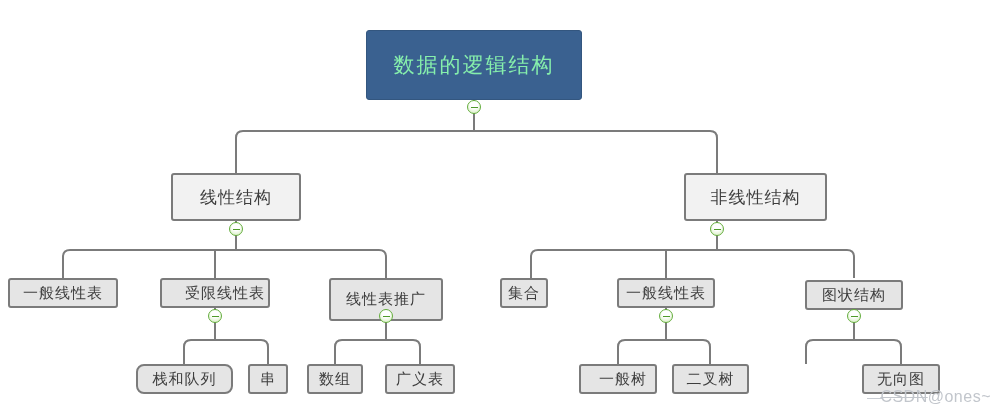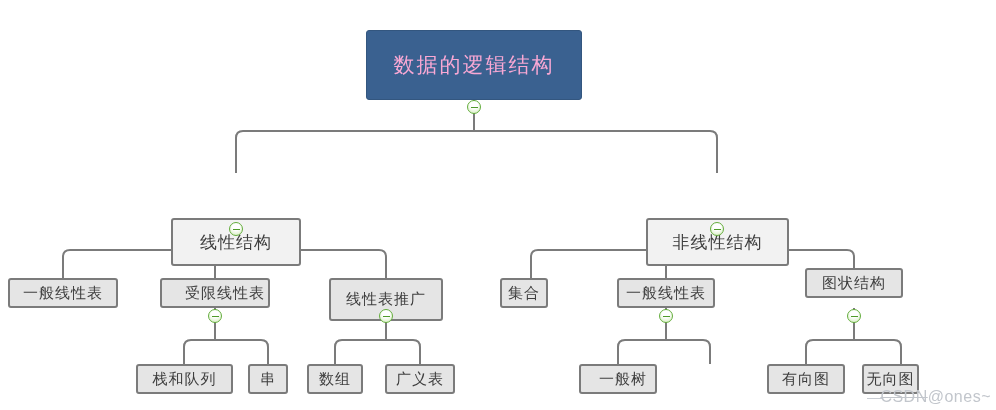--- a/index.html
+++ b/index.html
@@ -20,28 +20,27 @@
     color: #3e3e3e;
     font-size: 15px;
     letter-spacing: 1px;
     white-space: nowrap;
     cursor: default;
   }
   .node.root {
     background: #3a6190;
     border: 1px solid #33567f;
     border-radius: 3px;
-    color: #f9a8d4;
+    color: #86efac;
     font-size: 21px;
     letter-spacing: 2px;
   }
   .node.branch {
     background: #f2f2f2;
     font-size: 17px;
-    margin-top: 45px;
   }
 
   .expander {
     position: absolute; z-index: 3;
     width: 14px; height: 14px;
     border: 1.5px solid #64ad3d;
     border-radius: 50%;
     background: radial-gradient(circle at 50% 32%, #ffffff 35%, #e2f3d2 75%, #cdeab4 100%);
     display: flex; align-items: center; justify-content: center;
     cursor: pointer;
@@ -94,38 +93,38 @@
     <path d="M666 308 V340"></path>
     <path d="M618 364 V347 Q618 340 625 340 H703 Q710 340 710 347 V364"></path>
 
     <path d="M854 308 V340"></path>
     <path d="M806 364 V347 Q806 340 813 340 H894 Q901 340 901 347 V364"></path>
   </svg>
 
   <div class="node root" style="left:366px; top:30px; width:216px; height:70px;">数据的逻辑结构</div>
 
   <div class="node branch" style="left:171px; top:173px; width:130px; height:48px;">线性结构</div>
-  <div class="node branch" style="left:646px; top:173px; width:143px; height:48px;">非线性结构</div>
+  <div class="node branch" style="left:684px; top:173px; width:143px; height:48px;">非线性结构</div>
 
   <div class="node" style="left:8px; top:278px; width:110px; height:30px;">一般线性表</div>
   <div class="node" style="left:160px; top:278px; width:110px; height:30px;padding-left:20px;">受限线性表</div>
   <div class="node" style="left:329px; top:278px; width:114px; height:43px;">线性表推广</div>
 
   <div class="node" style="left:500px; top:278px; width:48px; height:30px;">集合</div>
   <div class="node" style="left:617px; top:278px; width:98px; height:30px;">一般线性表</div>
-  <div class="node" style="left:805px; top:268px; width:98px; height:30px;text-align:center;">图状结构</div>
+  <div class="node" style="left:805px; top:280px; width:98px; height:30px;text-align:center;">图状结构</div>
 
-  <div class="node" style="left:136px; top:364px; width:97px; height:30px;">栈和队列</div>
+  <div class="node" style="left:136px; top:364px; width:97px; height:30px;border-radius:8px;">栈和队列</div>
   <div class="node" style="left:248px; top:364px; width:40px; height:30px;">串</div>
   <div class="node" style="left:307px; top:364px; width:56px; height:30px;font-family:Liberation Mono, monospace;">数组</div>
   <div class="node" style="left:385px; top:364px; width:70px; height:30px;">广义表</div>
 
   <div class="node" style="left:579px; top:364px; width:78px; height:30px;padding-left:10px;">一般树</div>
-  <div class="node" style="left:767px; top:364px; width:78px; height:30px;">有向图</div>
-  <div class="node" style="left:862px; top:364px; width:57px; height:30px;">无向图</div>
+  <div class="node" style="left:672px; top:364px; width:77px; height:30px;">二叉树</div>
+  <div class="node" style="left:862px; top:364px; width:78px; height:30px;">无向图</div>
 
   <div class="expander" style="left:467px; top:100px;">
       <span class="minus"></span>
     </div>
   <div class="expander" style="left:229px; top:222px;">
       <span class="minus"></span>
     </div>
   <div class="expander" style="left:710px; top:222px;">
       <span class="minus"></span>
     </div>

